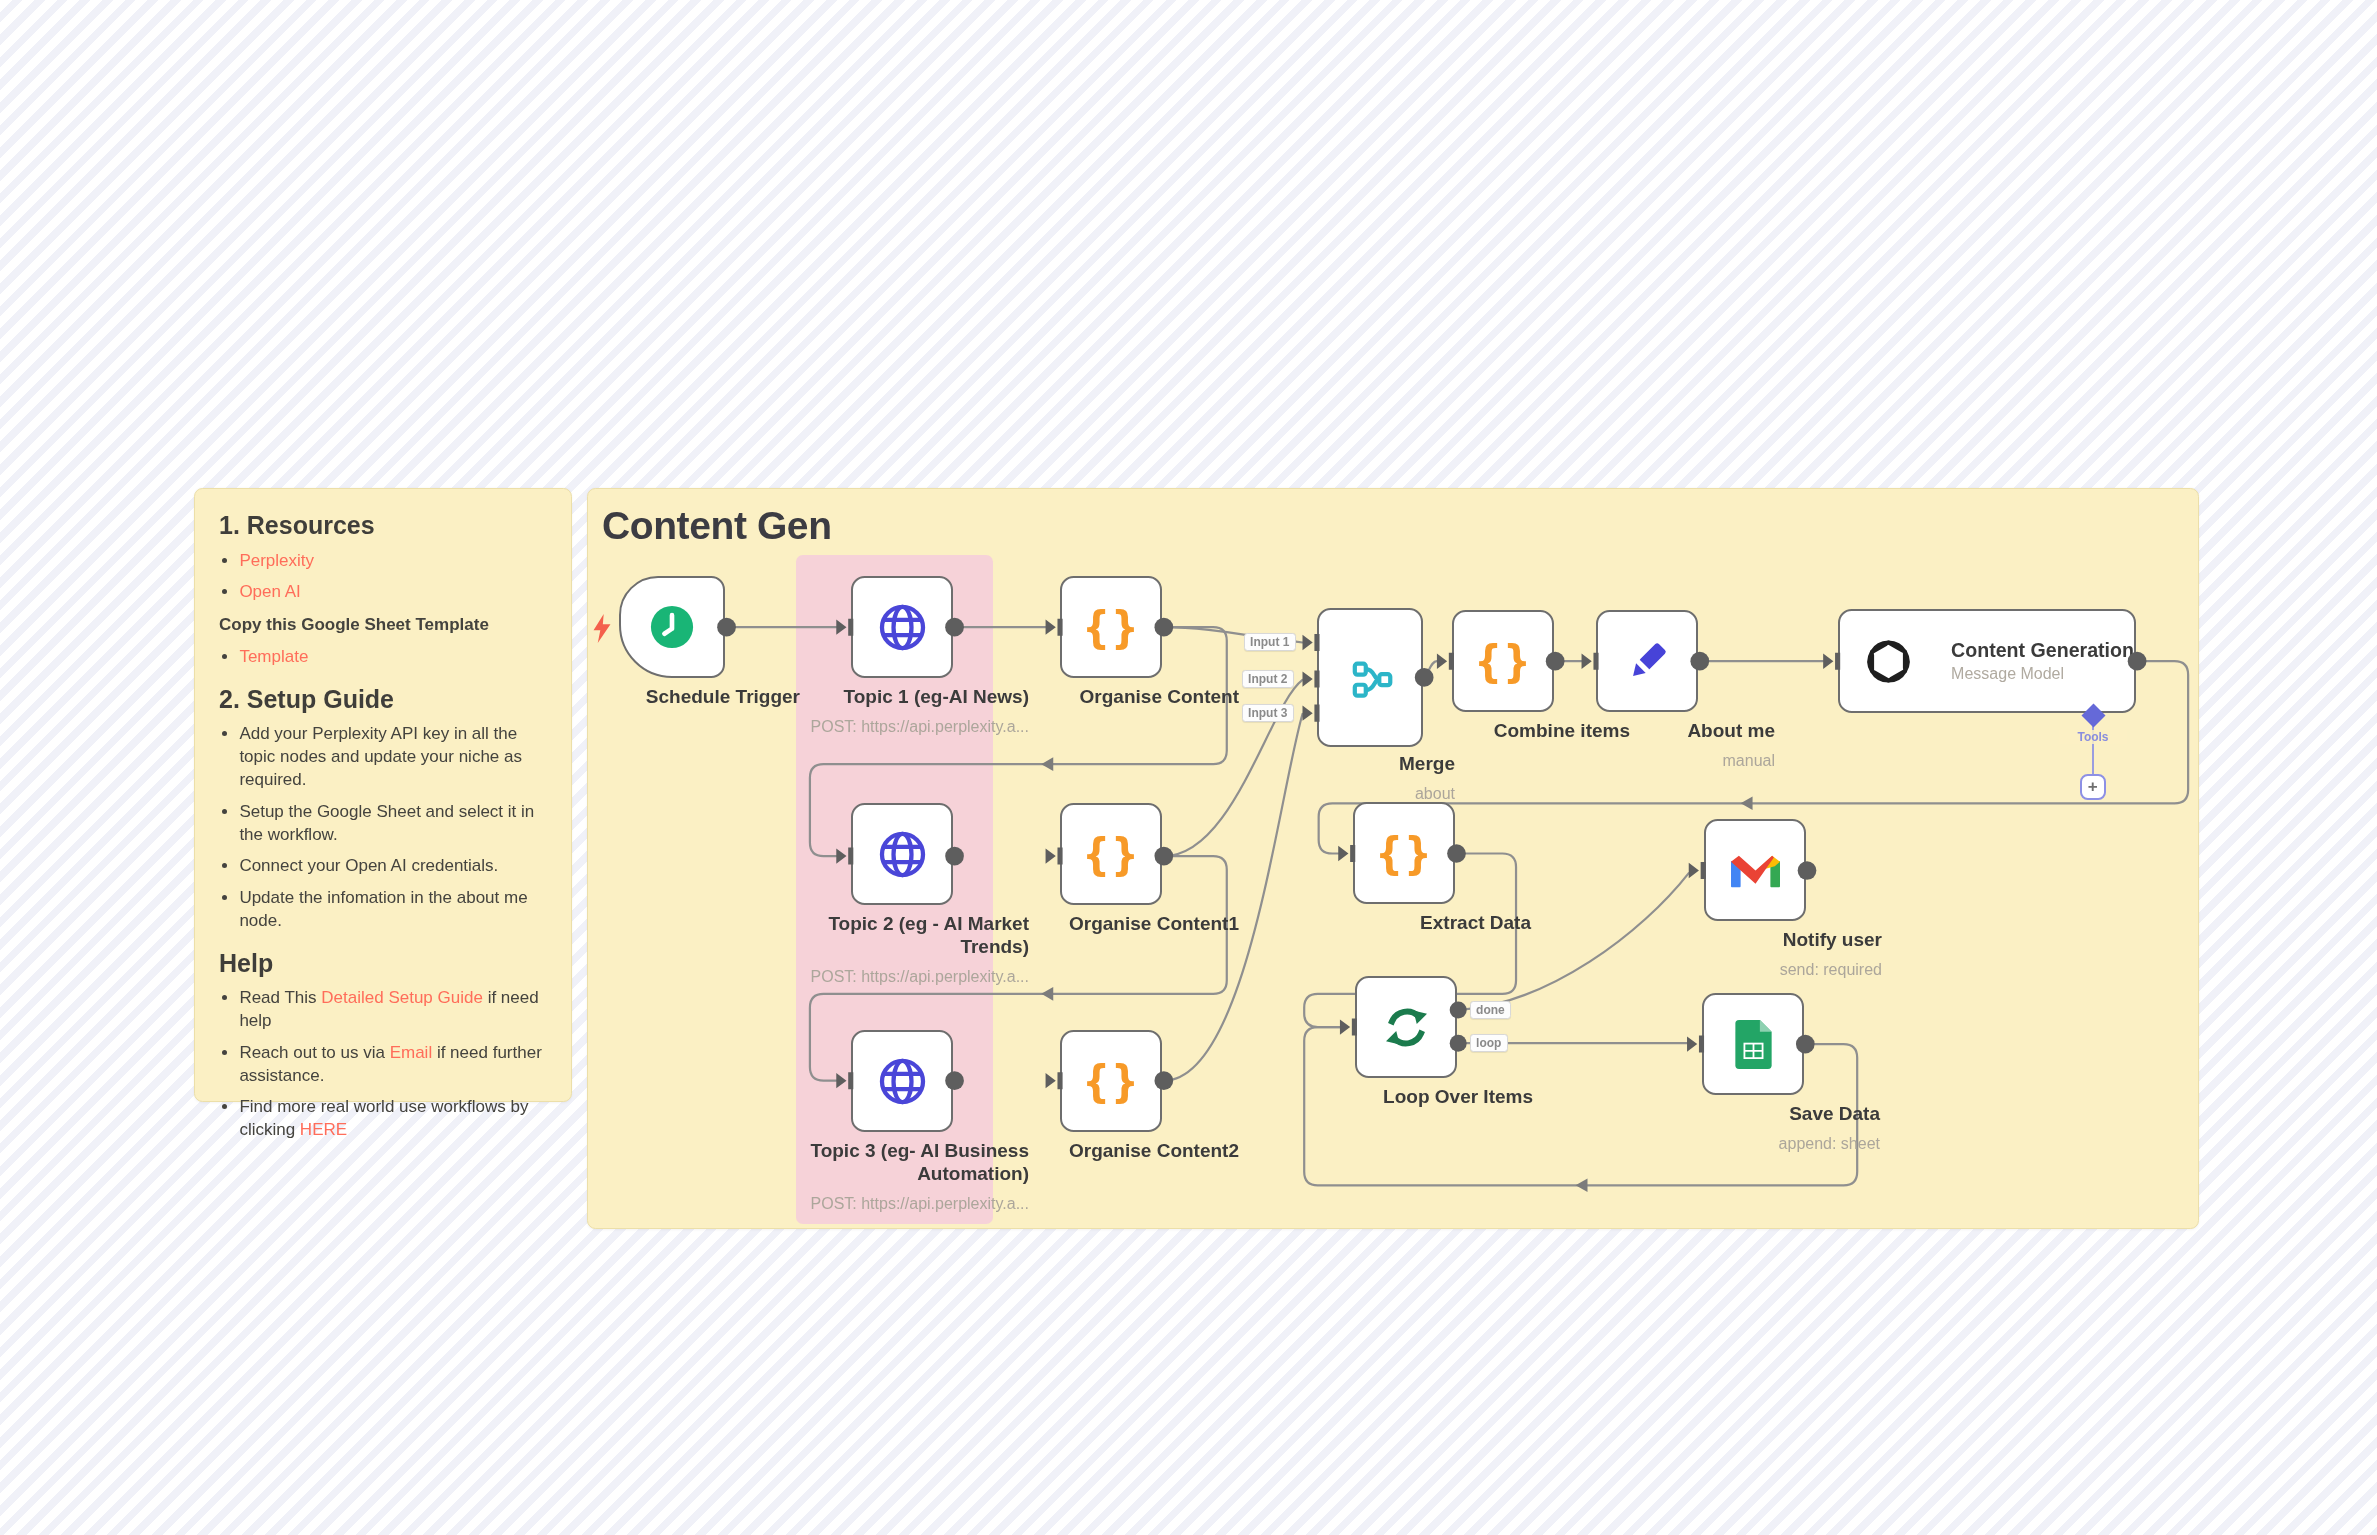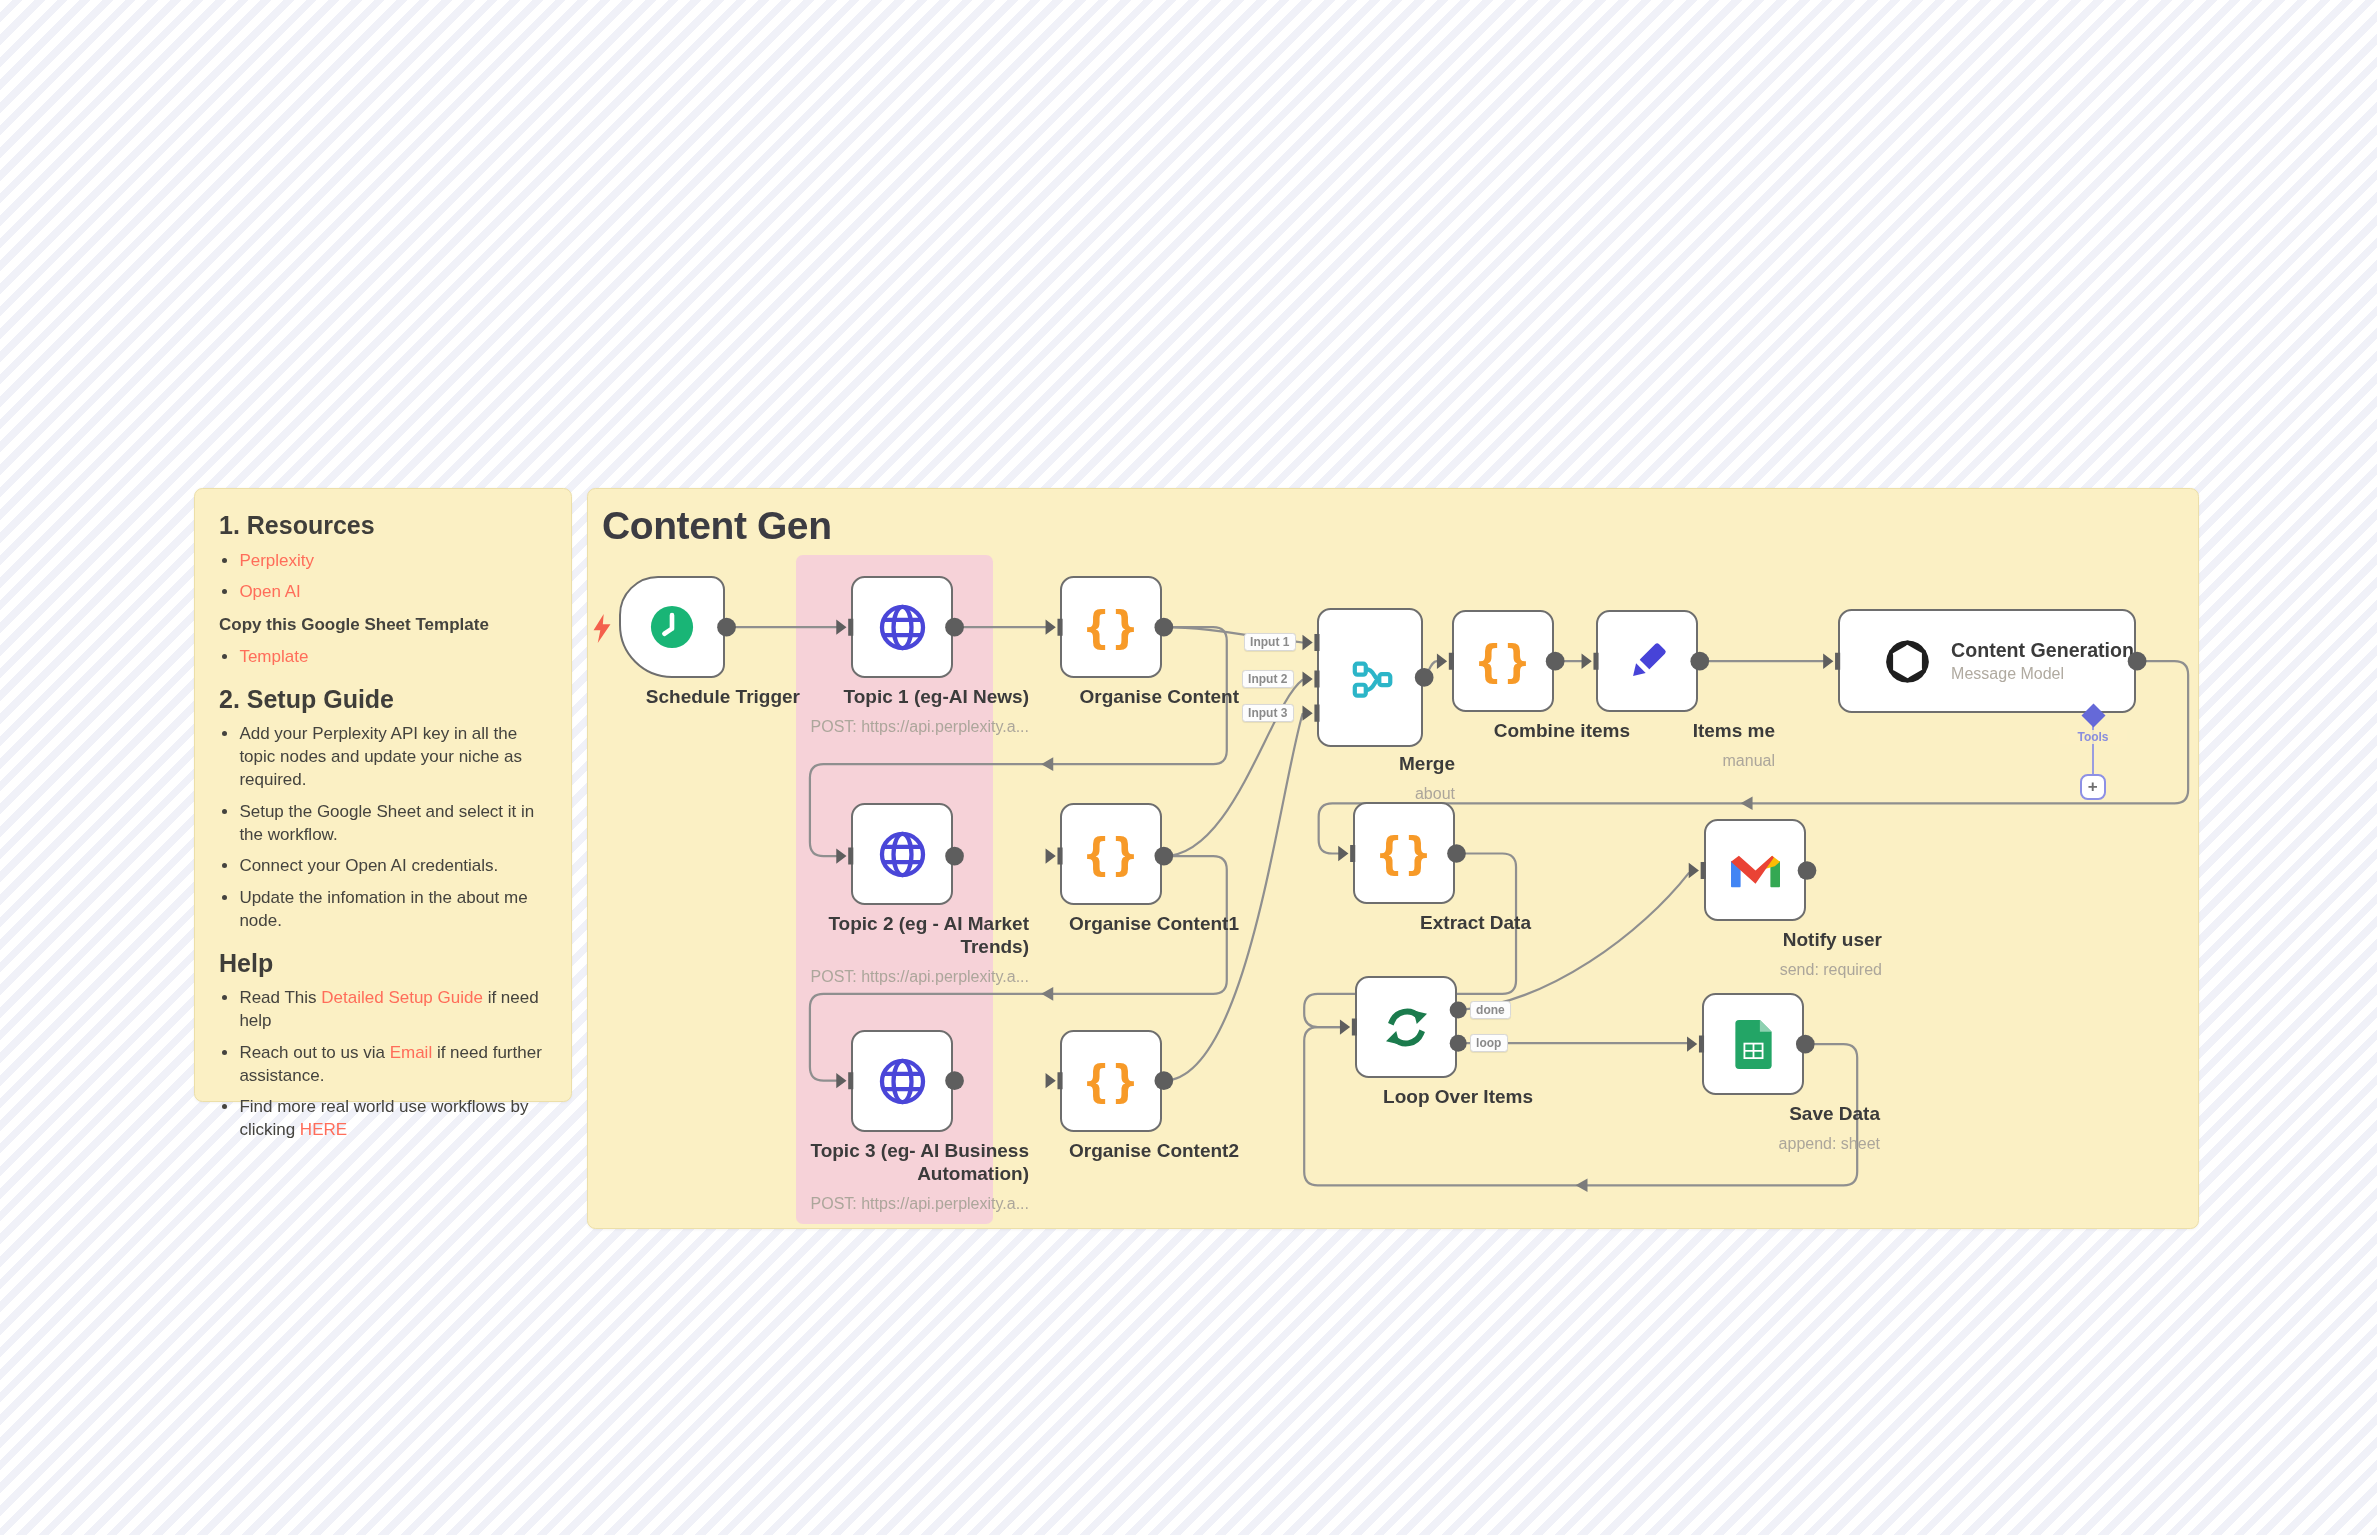--- a/index.html
+++ b/index.html
@@ -16,21 +16,21 @@
   .sticky-left h2.mt{margin-top:17px;}
   .sticky-left p{font-size:17px;font-weight:600;line-height:23px;margin:0 0 8.5px 0;}
   .sticky-left ul{margin:0 0 10.2px 0;padding-left:20.4px;}
   .sticky-left li{font-size:17px;font-weight:400;line-height:23px;margin-bottom:8.5px;}
   .redlink{color:#ff6d5a;cursor:pointer;}
   
   .node{position:absolute;width:102px;height:102px;background:#fff;border:2.1px solid #6e6e6e;border-radius:13.6px;
         display:flex;align-items:center;justify-content:center;z-index:4;box-sizing:border-box;}
   .node.trigger{border-radius:39px 13.6px 13.6px 53px;width:106px;}
   .node.tall{height:139px;width:106px;}
-  .node.wide{width:298px;height:104px;justify-content:flex-end;padding-left:22px;}
+  .node.wide{width:298px;height:104px;justify-content:space-between;padding-left:22px;}
   .nlabel{position:absolute;width:255px;text-align:right;font-size:19px;font-weight:600;color:#3b3b3b;line-height:23px;z-index:4;}
   .nsub{display:block;font-size:16px;font-weight:500;color:#aca69b;margin-top:7px;white-space:nowrap;}
   .braces{font-size:39px;font-weight:700;color:#f79a28;font-family:"DejaVu Sans",sans-serif;letter-spacing:0.9px;transform:scaleY(1.15);}
   .cg-text{margin-left:17px;text-align:left;}
   .cg-title{font-size:19.6px;font-weight:600;color:#3b3b3b;}
   .cg-sub{font-size:16px;color:#b0aaa0;margin-top:3.4px;}
   
   .badge{position:absolute;background:#fdfdfd;border:0.9px solid #d8d8d8;border-radius:3.4px;color:#8a8a8a;
          font-size:12px;font-weight:600;padding:0.9px 5.1px;z-index:6;box-shadow:0 0.9px 0.9px rgba(0,0,0,0.08);}
   
@@ -158,21 +158,21 @@
   <div class="node" style="left:1596px;top:610px;">
     <svg width="51" height="51" viewBox="-30 -30 60 60">
       <g transform="rotate(45)">
         <rect x="-8" y="-24" width="16" height="31" rx="3" fill="#4743d8"></rect>
         <path d="M-8,11 H8 L0,24 Z" fill="#4743d8"></path>
         <rect x="-8" y="5" width="16" height="4" fill="#ffffff"></rect>
       </g>
     </svg>
   </div>
   <div class="nlabel" style="left:1520px;top:719px;">
-    <span>Items me</span>
+    <span>About me</span>
     <span class="nsub">manual</span>
   </div>
 
   <div class="node wide" style="left:1838px;top:609px;">
     <svg width="53" height="53" viewBox="-32 -32 64 64">
       <g fill="none" stroke="#1f1f1f" stroke-width="5" stroke-linecap="round" stroke-linejoin="round">
         <path transform="rotate(0)" d="M0,-23 A23,23 0 0 1 19.9,-11.5 L19.9,8"></path>
         <path transform="rotate(60)" d="M0,-23 A23,23 0 0 1 19.9,-11.5 L19.9,8"></path>
         <path transform="rotate(120)" d="M0,-23 A23,23 0 0 1 19.9,-11.5 L19.9,8"></path>
         <path transform="rotate(180)" d="M0,-23 A23,23 0 0 1 19.9,-11.5 L19.9,8"></path>

